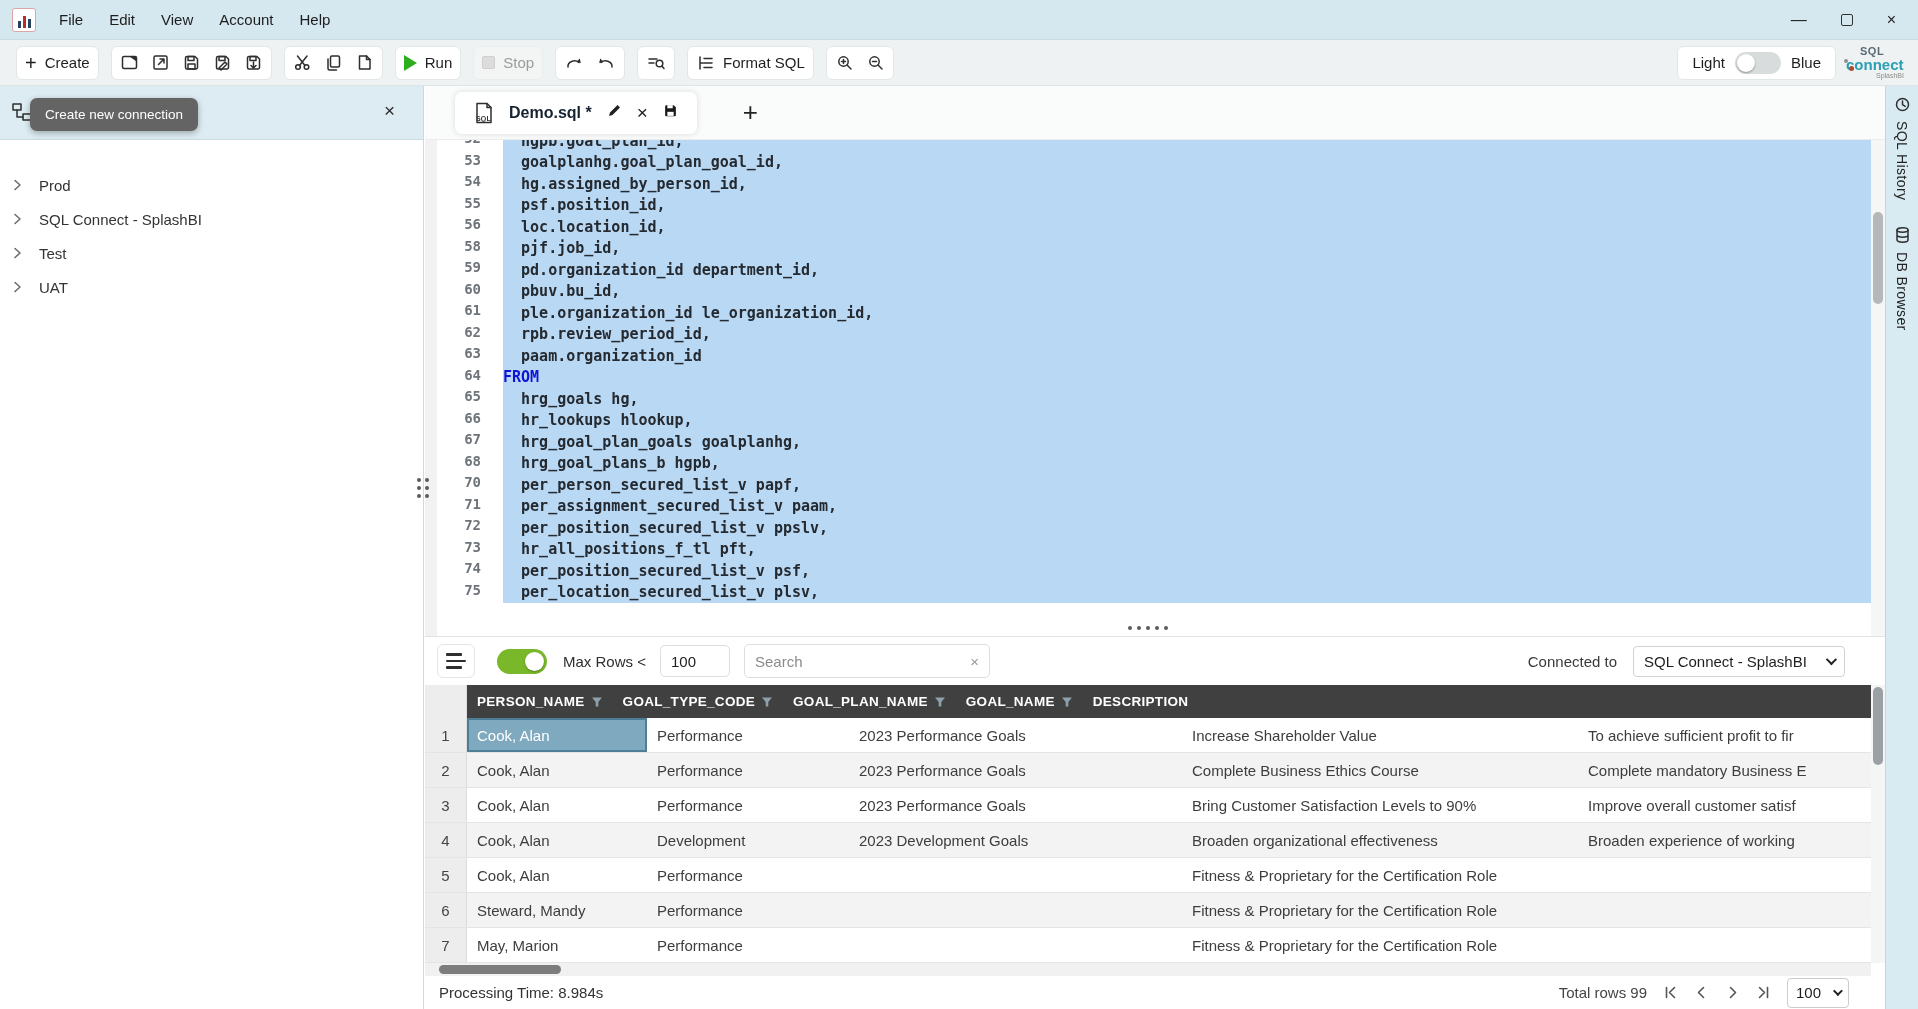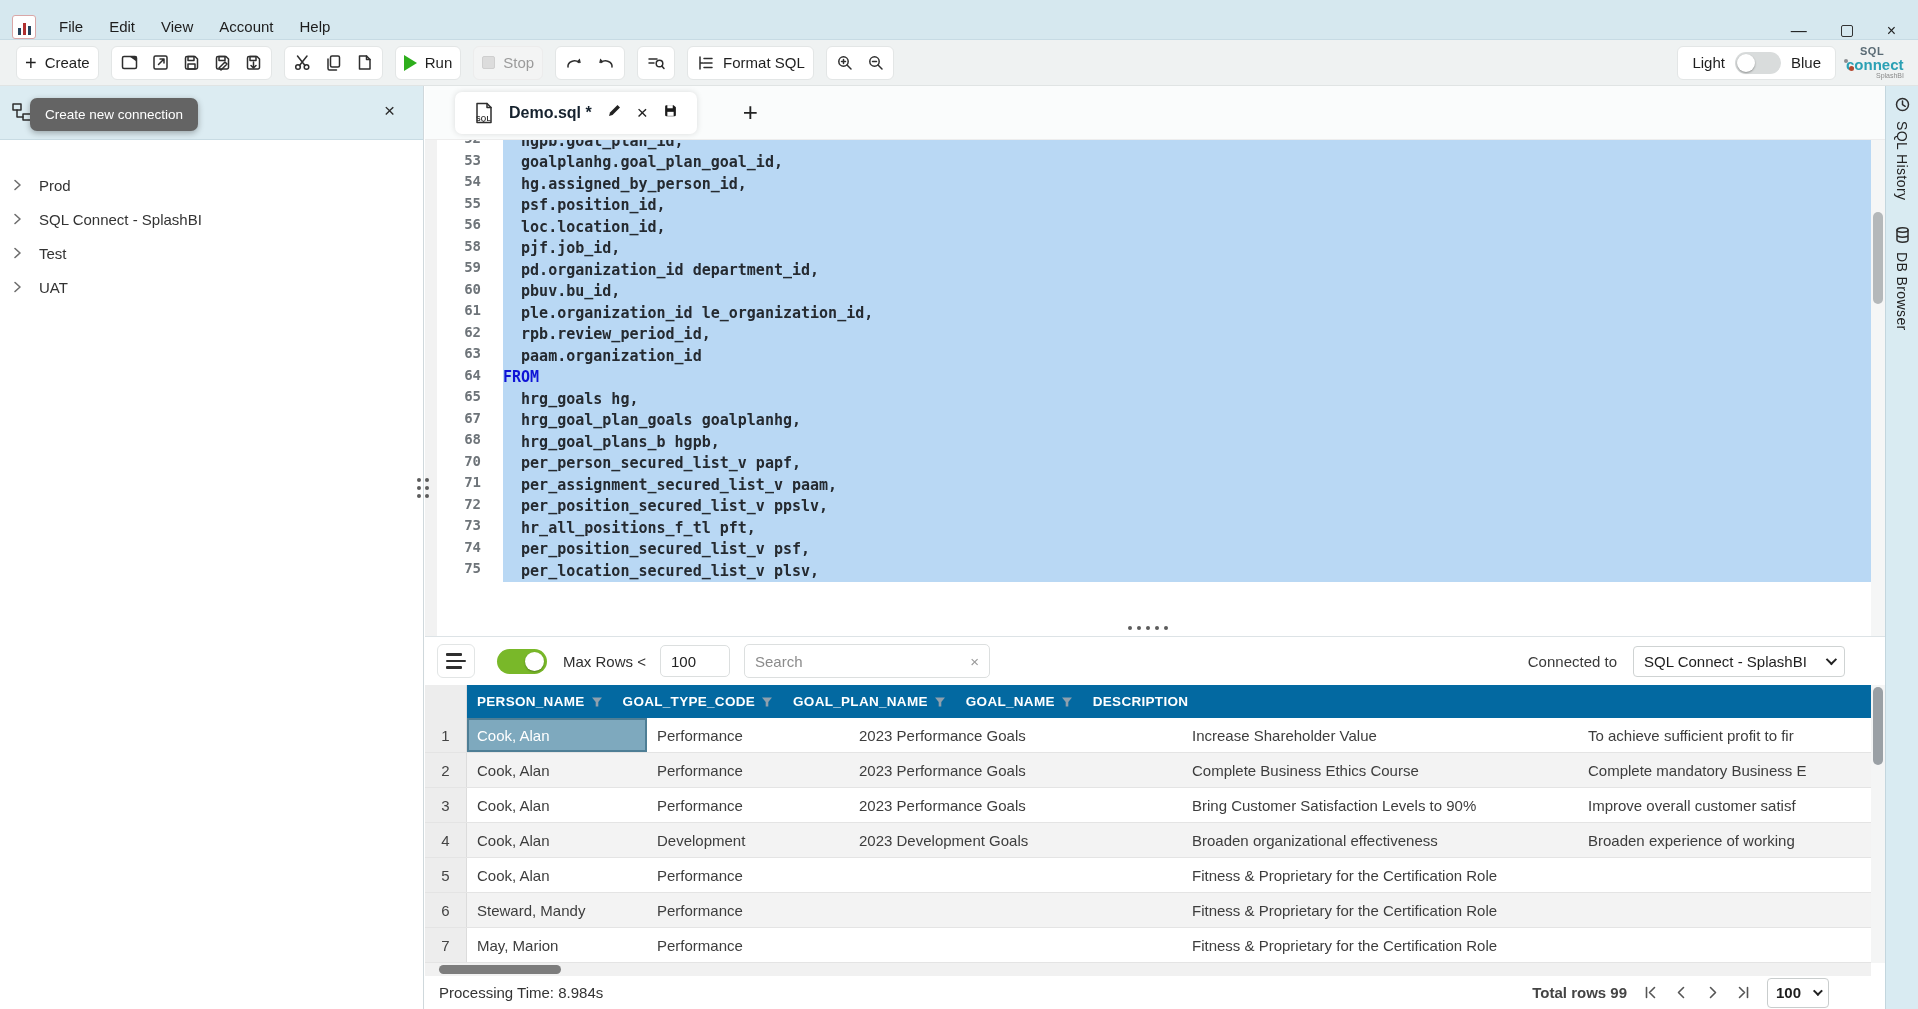--- a/index.html
+++ b/index.html
@@ -1,20 +1,20 @@
 <!DOCTYPE html>
 <html><head>
 <meta charset="utf-8">
 <style>
   * { margin:0; padding:0; box-sizing:border-box; }
   html,body { width:1918px; height:1009px; overflow:hidden; font-family:"Liberation Sans", sans-serif; background:#fff; }
   .app { position:absolute; inset:0; }
 
   
-  .titlebar { position:absolute; left:0; top:0; width:1918px; height:40px; background:#d6e8ef; border-bottom:1px solid #c7dbe4; display:flex; align-items:flex-end; }
+  .titlebar { position:absolute; left:0; top:0; width:1918px; height:40px; background:#d6e8ef; border-bottom:1px solid #c7dbe4; display:flex; align-items:center; }
   .app-icon { width:24px; height:24px; margin:0 10px 0 12px; background:#fff; border:1px solid #d9a7a7; border-radius:3px; display:flex; align-items:flex-end; justify-content:center; gap:2px; padding:3px 4px; }
   .app-icon i { display:block; background:#24435c; width:3px; }
   .app-icon i:nth-child(1){height:7px;} .app-icon i:nth-child(2){height:12px; background:#b03030;} .app-icon i:nth-child(3){height:9px;}
   .menu-item { font-size:15px; color:#1d1d1d; padding:4px 13px; cursor:default; }
   .win-controls { margin-left:auto; display:flex; align-items:center; gap:34px; padding-right:22px; color:#222; }
   .win-controls span { font-size:16px; line-height:1; }
   .win-max { width:12px; height:12px; border:1.4px solid #333; border-radius:2px; display:inline-block; }
 
   
   .toolbar { position:absolute; left:0; top:40px; width:1918px; height:46px; background:#eff2f2; border-bottom:1px solid #e0e4e4; display:flex; align-items:center; }
@@ -88,37 +88,37 @@
   .maxrows-input { margin-left:14px; width:70px; height:32px; border:1px solid #dcdfdf; border-radius:5px; font-size:15px; color:#222; padding:0 10px; font-family:"Liberation Sans",sans-serif; }
   .search-box { margin-left:14px; width:246px; height:34px; border:1px solid #dcdfdf; border-radius:5px; display:flex; align-items:center; padding:0 10px; }
   .search-box input { border:none; outline:none; flex:1; font-size:15px; color:#333; font-family:"Liberation Sans",sans-serif; }
   .search-box input::placeholder { color:#8b8b8b; }
   .search-clear { color:#9a9a9a; font-size:15px; }
   .connected { margin-left:auto; display:flex; align-items:center; gap:16px; margin-right:40px; }
   .connected-label { font-size:15px; color:#3a3a3a; }
   .conn-select { width:212px; height:31px; border:1px solid #cfd3d3; border-radius:4px; background:#fff; display:flex; align-items:center; justify-content:space-between; padding:0 10px; font-size:15px; color:#1e1e1e; }
   .chev-down { width:8px; height:8px; border-right:2.2px solid #222; border-bottom:2.2px solid #222; transform:rotate(45deg) translateY(-2px); }
 
-  .grid-header { position:absolute; left:0; top:48px; right:14px; height:33px; background:#0369a1; display:flex; }
+  .grid-header { position:absolute; left:0; top:48px; right:14px; height:33px; background:#404040; display:flex; }
   .gh-cell { display:flex; align-items:center; justify-content:space-between; color:#fff; font-size:13.5px; font-weight:bold; letter-spacing:.3px; padding:0 10px; }
   .funnel { flex:0 0 auto; margin-left:6px; }
   .grid-rows { position:absolute; left:0; top:81px; right:14px; height:245px; }
   .grid-row { display:flex; height:35px; border-bottom:1px solid #e4e4e4; background:#fff; }
   .grid-row:nth-child(even) { background:#f3f3f3; }
   .cell { display:flex; align-items:center; padding:0 10px; font-size:15px; color:#3d3d3d; overflow:hidden; white-space:nowrap; }
   .c-num { width:42px; background:#ededed; border-right:1px solid #dcdcdc; justify-content:center; color:#444; padding:0; }
   .c-person { width:180px; } .c-type { width:202px; } .c-plan { width:333px; } .c-goal { width:396px; } .c-desc { flex:1; }
   .cell.selected { background:#7ea9be; color:#fff; box-shadow:inset 0 0 0 2px #4e7e95; }
   .res-vscroll { position:absolute; right:0; top:48px; width:14px; height:278px; background:#f4f5f5; }
   .res-vscroll .v-thumb { top:2px; height:78px; background:#9aa0a5; }
   .h-scroll { position:absolute; left:0; right:14px; top:326px; height:13px; background:#f1f1f1; }
   .h-thumb { position:absolute; left:14px; top:2px; width:122px; height:9px; border-radius:5px; background:#7d7d7d; }
   .statusbar { position:absolute; left:0; right:0; top:339px; bottom:0; display:flex; align-items:center; }
   .proc-time { margin-left:14px; font-size:15px; color:#333; }
-  .pager { margin-left:auto; margin-right:56px; display:flex; align-items:center; gap:16px;font-weight:bold; }
+  .pager { margin-left:auto; margin-right:36px; display:flex; align-items:center; gap:16px; }
   .total-rows { font-size:15px; color:#444; }
   .pg-btn svg { display:block; }
   .page-select { width:62px; height:30px; border:1px solid #c9cdcd; border-radius:4px; background:#fff; display:flex; align-items:center; justify-content:space-between; padding:0 8px; font-size:15px; color:#1e1e1e; }
   .page-select .chev-down { width:7px; height:7px; }
 
   
   .rail { position:absolute; right:0; top:86px; width:33px; bottom:0; background:#d9ebf2; border-left:1px solid #c3d6de; display:flex; flex-direction:column; align-items:center; padding-top:10px; gap:26px; }
   .rail-item { display:flex; flex-direction:column; align-items:center; gap:8px; }
   .rail-text { writing-mode:vertical-rl; font-size:14px; color:#222; letter-spacing:.4px; }
 </style>
@@ -417,20 +417,24 @@
   <div class="code-line">
     <span class="ln">64</span>
     <span class="code-text kw">FROM</span>
   </div>
 
   <div class="code-line">
     <span class="ln">65</span>
     <span class="code-text">  hrg_goals hg,</span>
   </div>
 
+  <div class="code-line">
+    <span class="ln">66</span>
+    <span class="code-text">  hr_lookups hlookup,</span>
+  </div>
 
   <div class="code-line">
     <span class="ln">67</span>
     <span class="code-text">  hrg_goal_plan_goals goalplanhg,</span>
   </div>
 
   <div class="code-line">
     <span class="ln">68</span>
     <span class="code-text">  hrg_goal_plans_b hgpb,</span>
   </div>

